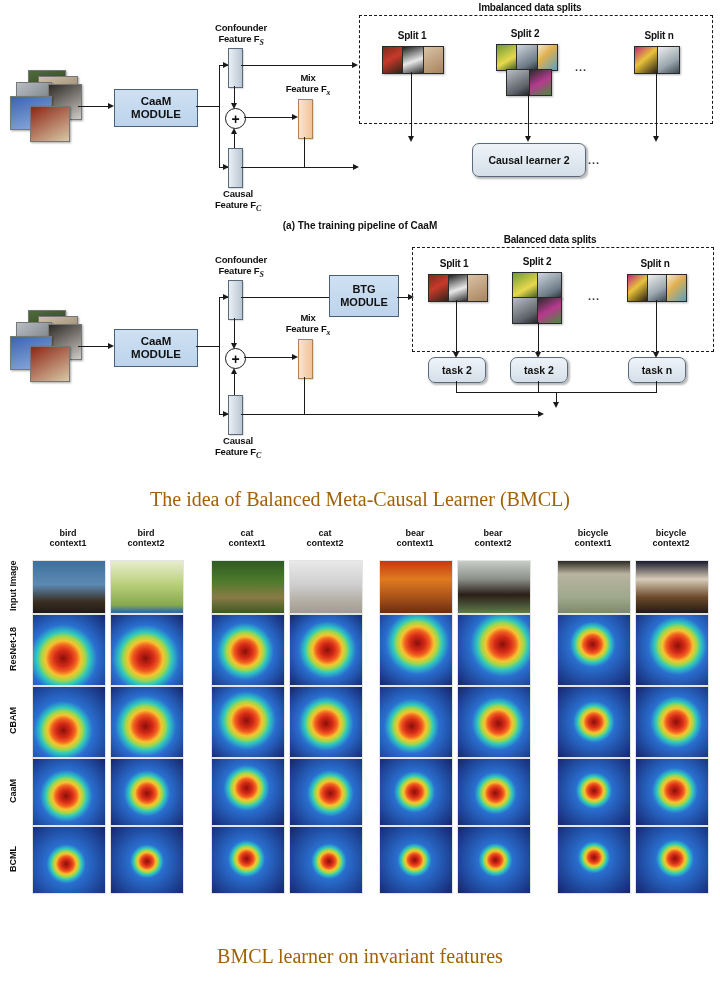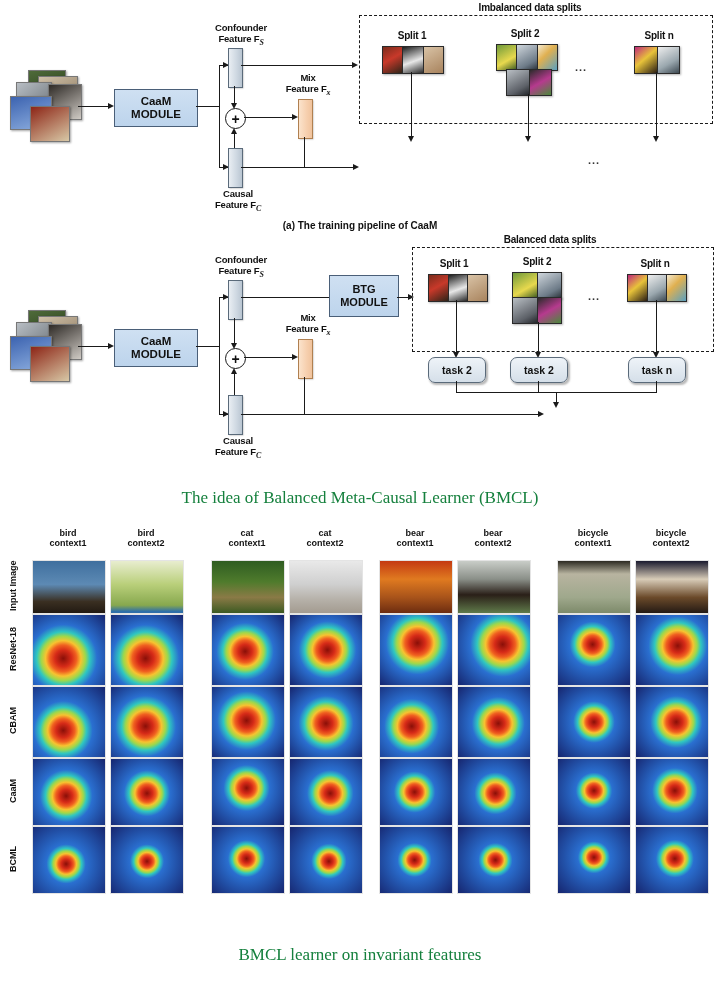--- a/index.html
+++ b/index.html
@@ -37,21 +37,21 @@
 
   
   .stack i{position:absolute;display:block;border:1.2px solid #777;
            box-shadow:1px 1px 2px rgba(0,0,0,.35);background-size:cover;background-position:center;}
 
   
   .colhdr{font-weight:bold;font-size:9px;line-height:10px;text-align:center;}
   .rowlbl{font-weight:bold;font-size:9px;writing-mode:vertical-rl;transform:rotate(180deg);
           text-align:center;letter-spacing:0px;white-space:nowrap;}
   .cell{border:0.8px solid #e4e4e4;background-size:100% 100%;}
-  .caption{font-family:"Liberation Serif",serif;font-size:17px;text-align:center;color:#15803d;}
+  .caption{font-family:"Liberation Serif",serif;font-size:20px;text-align:center;color:#a16207;}
   .subcap{font-weight:bold;font-size:10px;text-align:center;margin-top:12px;}
 </style>
 </head>
 <body>
 
 <div class="abs" style="left:0;top:0;width:720px;height:226px;">
 
   <div class="abs stack" style="left:8px;top:70px;width:70px;height:72px;">
     <i style="left:20px;top:0;width:36px;height:28px;background:linear-gradient(160deg,#4f6b3a,#263a18);"></i>
     <i style="left:30px;top:6px;width:38px;height:30px;background:linear-gradient(150deg,#cfc0a8,#8d7a61);"></i>
@@ -146,20 +146,23 @@
   <div class="abs dots" style="left:575px;top:61px;">...</div>
 
   <div class="abs lbl" style="left:624px;top:30px;width:70px;font-size:10px;">Split n</div>
   <div class="abs filmstrip" style="left:634px;top:46px;width:44px;height:26px;">
     <div class="thumb" style="background:linear-gradient(140deg,#c02a7a 0%,#e8c33a 45%,#2a1e14 100%);"></div>
     <div class="thumb" style="background:linear-gradient(150deg,#eeeeee 0%,#9aa7ae 60%,#3d4952 100%);"></div>
   </div>
   <div class="abs vline" style="left:656px;top:72px;height:66px;"></div>
   <div class="abs arrow-d" style="left:652.7px;top:136px;"></div>
 
+  <div class="abs rbox" style="left:472px;top:143px;width:112px;height:32px;">
+    <span>Causal learner 2</span>
+  </div>
   <div class="abs dots" style="left:588px;top:154px;">...</div>
 
   <div class="abs subcap" style="left:0;top:208px;width:720px;font-size:10px;">(a) The training pipeline of CaaM</div>
 </div>
 
 <div class="abs" style="left:0;top:232px;width:720px;height:242px;">
 
   <div class="abs stack" style="left:8px;top:78px;width:70px;height:72px;">
     <i style="left:20px;top:0;width:36px;height:28px;background:linear-gradient(160deg,#4f6b3a,#263a18);"></i>
     <i style="left:30px;top:6px;width:38px;height:30px;background:linear-gradient(150deg,#cfc0a8,#8d7a61);"></i>

